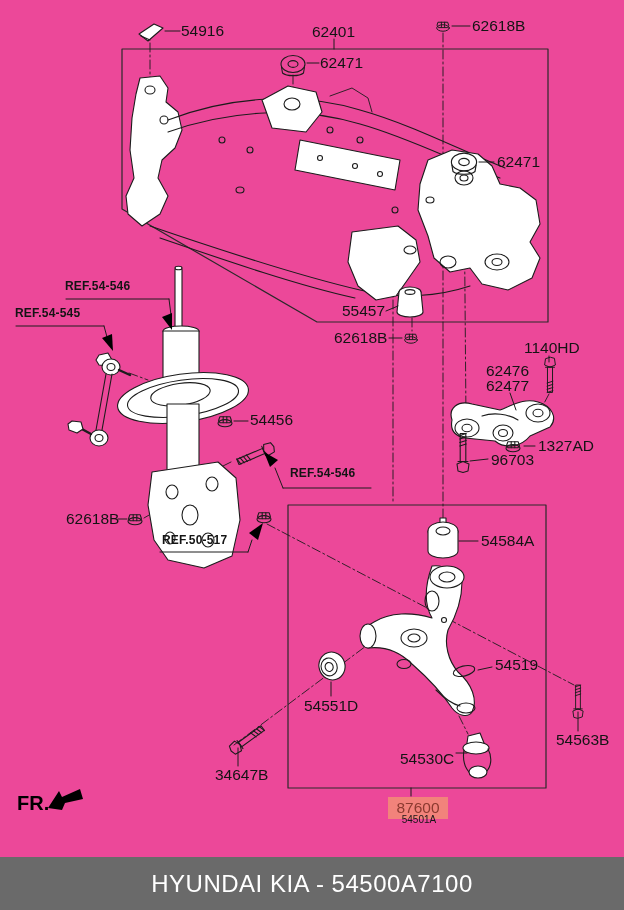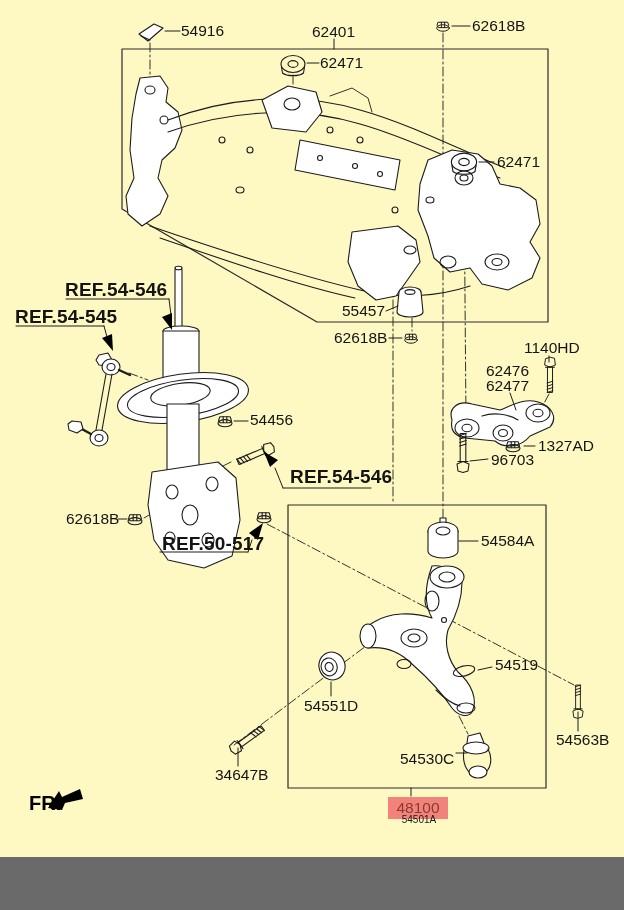--- a/index.html
+++ b/index.html
@@ -1,21 +1,21 @@
 <!DOCTYPE html>
 <html><head>
 <meta charset="utf-8">
 <style>
   html,body{margin:0;padding:0;background:#fff;}
-  #page{position:relative;width:624px;height:910px;background:#fef9c3;overflow:hidden;
+  #page{position:relative;width:624px;height:910px;background:#ec4899;overflow:hidden;
         font-family:"Liberation Sans",sans-serif;}
   #art{position:absolute;left:0;top:0;}
   .callout{position:absolute;font-size:15.5px;line-height:1.05;color:#141414;white-space:nowrap;}
-  .ref{font-weight:bold;font-size:19px;letter-spacing:.2px;}
-  .fr{font-weight:bold;font-size:20px;color:#000;margin-left:12px;}
+  .ref{font-weight:bold;font-size:12px;letter-spacing:.2px;}
+  .fr{font-weight:bold;font-size:20px;color:#000;}
   .hl-box{position:absolute;left:388px;top:797px;width:60px;height:22px;background:#f2837b;
           display:flex;align-items:center;justify-content:center;z-index:2;}
   .hl-primary{font-size:15.5px;color:#8c3a30;}
   .hl-secondary{position:absolute;left:389px;top:814px;width:60px;text-align:center;
           font-size:10px;color:#161616;z-index:3;}
   #footer{position:absolute;left:0;top:857px;width:624px;height:53px;background:#6a6a6a;
           display:flex;align-items:center;justify-content:center;gap:38px;z-index:4;}
   #footer span{color:#ffffff;font-size:24px;letter-spacing:.5px;}
 </style>
 </head>
@@ -282,20 +282,21 @@
 <div class="callout" style="left:481px;top:533px">54584A</div>
 <div class="callout" style="left:495px;top:657px">54519</div>
 <div class="callout" style="left:304px;top:698px">54551D</div>
 <div class="callout" style="left:400px;top:751px">54530C</div>
 <div class="callout" style="left:215px;top:767px">34647B</div>
 <div class="callout" style="left:556px;top:732px">54563B</div>
 
 <div class="callout fr" style="left:17px;top:793px">FR.</div>
 
 <div class="hl-box">
-  <span class="hl-primary">48100</span>
+  <span class="hl-primary">87600</span>
 </div>
 <div class="hl-secondary">54501A</div>
 
 <div id="footer">
+  <span>HYUNDAI  KIA - 54500A7100</span>
 </div>
 
 </div>
 
 </body></html>

